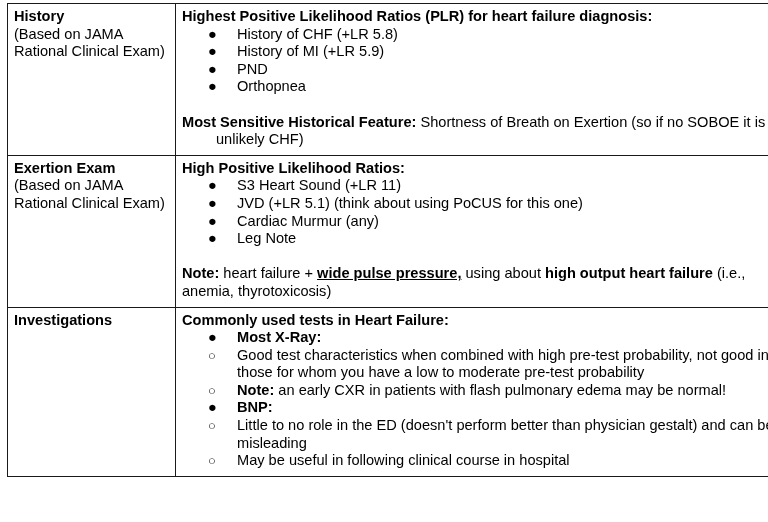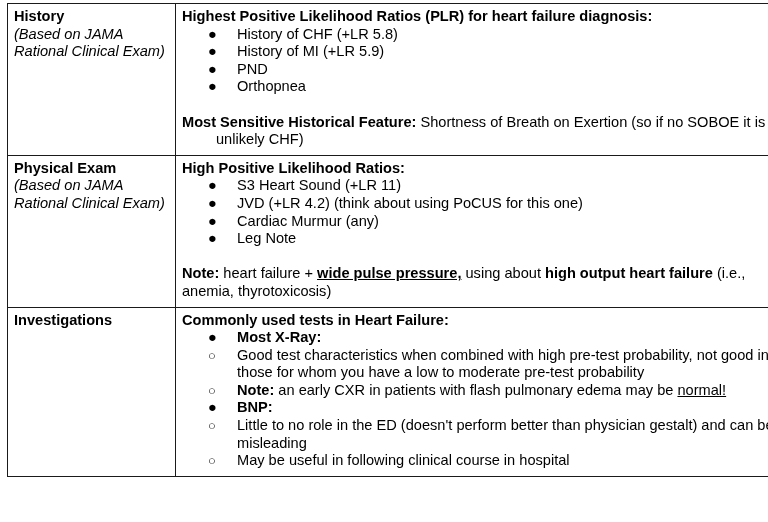--- a/index.html
+++ b/index.html
@@ -44,21 +44,20 @@
   }
   td.col-body {
     width: 599px;
   }
 
   .label-title {
     font-weight: bold;
     display: block;
   }
   .label-sub {
-    font-style: italic;
     display: block;
   }
 
   .body-heading {
     font-weight: bold;
     display: block;
   }
 
   ul.bullets {
     list-style: none;
@@ -111,21 +110,21 @@
     display: block;
     padding-left: 34px;
     text-indent: -34px;
   }
 
   b, .b { font-weight: bold; text-align: right; }
   .bi-u {
     font-weight: bold;
     text-decoration: underline;
   }
-  .u { text-decoration: underline; }
+  .u { }
 </style>
 </head>
 <body>
 
 <div class="page">
 
   <table class="clinical-table">
     <tbody>
 
       <tr>
@@ -153,33 +152,33 @@
               <span>Orthopnea</span>
             </li>
           </ul>
           <span class="spacer-line"></span>
           <span class="note-block hang-indent"><b>Most Sensitive Historical Feature:</b><span> Shortness of Breath on Exertion (so if no SOBOE it is unlikely CHF)</span></span>
         </td>
       </tr>
 
       <tr>
         <td class="col-label">
-          <span class="label-title">Physical Exam</span>
+          <span class="label-title">Exertion Exam</span>
           <span class="label-sub">(Based on JAMA Rational Clinical Exam)</span>
         </td>
         <td class="col-body">
           <span class="body-heading">High Positive Likelihood Ratios:</span>
           <ul class="bullets">
             <li>
               <span class="bullet-dot">●</span>
               <span>S3 Heart Sound (+LR 11)</span>
             </li>
             <li>
               <span class="bullet-dot">●</span>
-              <span>JVD (+LR 4.2) (think about using PoCUS for this one)</span>
+              <span>JVD (+LR 5.1) (think about using PoCUS for this one)</span>
             </li>
             <li>
               <span class="bullet-dot">●</span>
               <span>Cardiac Murmur (any)</span>
             </li>
             <li>
               <span class="bullet-dot">●</span>
               <span>Leg Note</span>
             </li>
           </ul>

